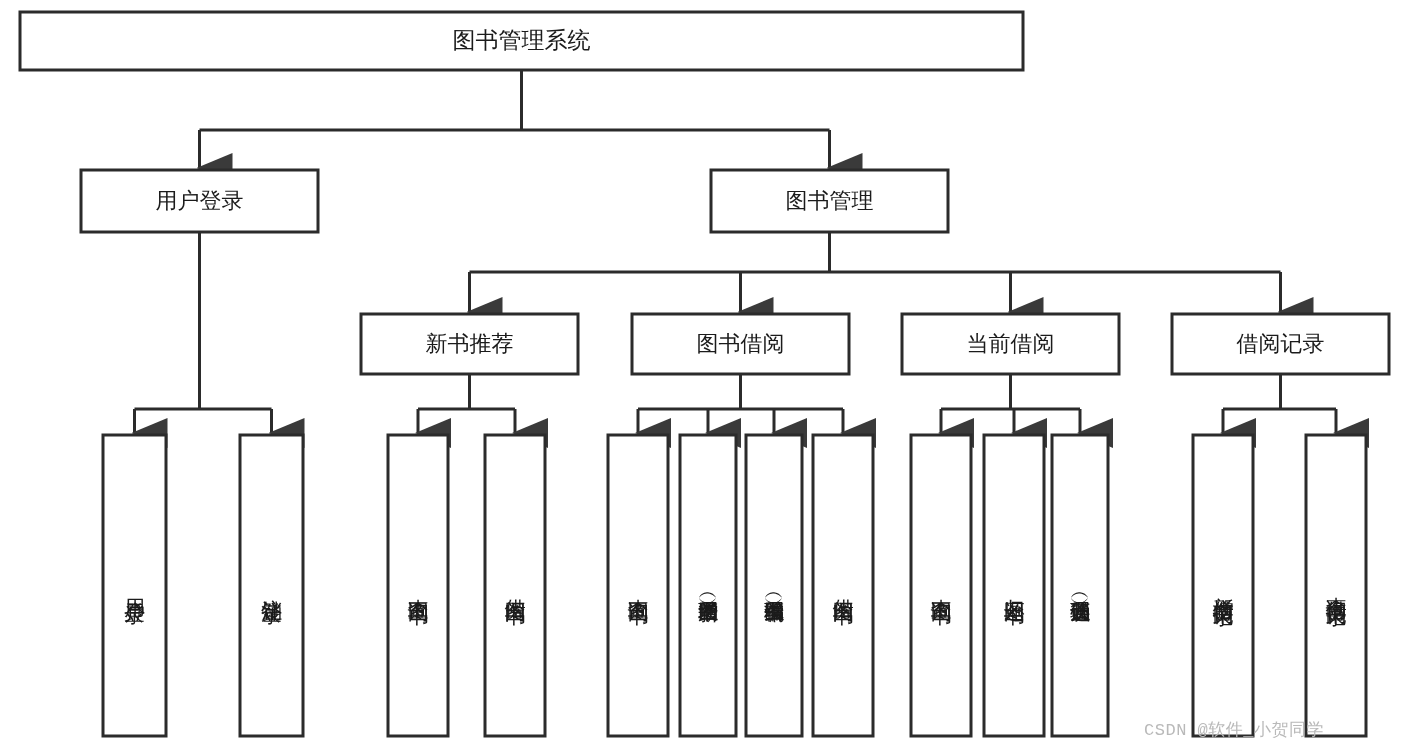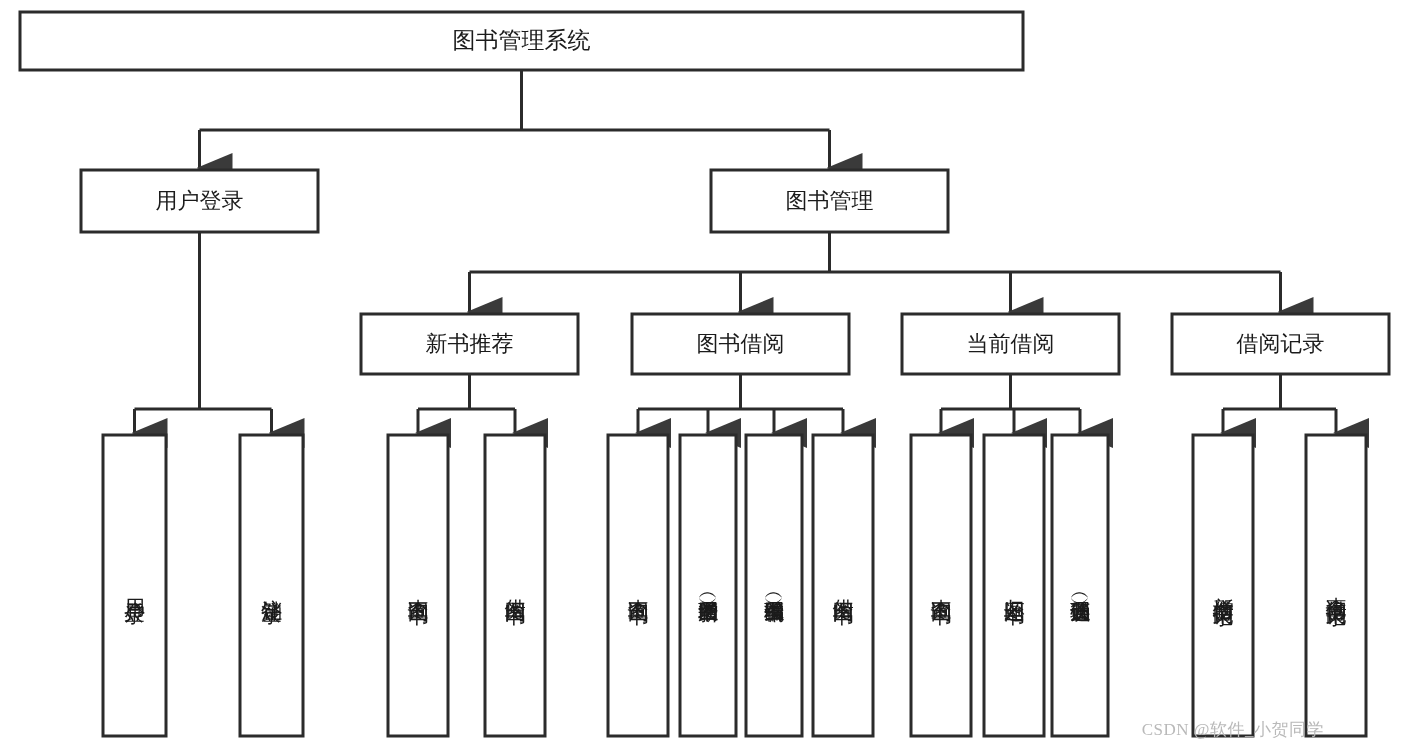--- a/index.html
+++ b/index.html
@@ -70,21 +70,21 @@
     line-height: 1.08;
     letter-spacing: 2px;
     color: #1b1b1b;
     white-space: nowrap;
     text-align: center;
   }
   .watermark {
     position: absolute;
     right: 14px;
     bottom: 6px;
-    font-family: Liberation Serif, serif;
+    font-family: Liberation Mono, monospace;
     font-size: 17px;
     color: #b9b9b9;
     letter-spacing: 0.5px;
     white-space: nowrap;
   }
 </style>
 </head>
 <body>
 
 <div id="diagram-root">

